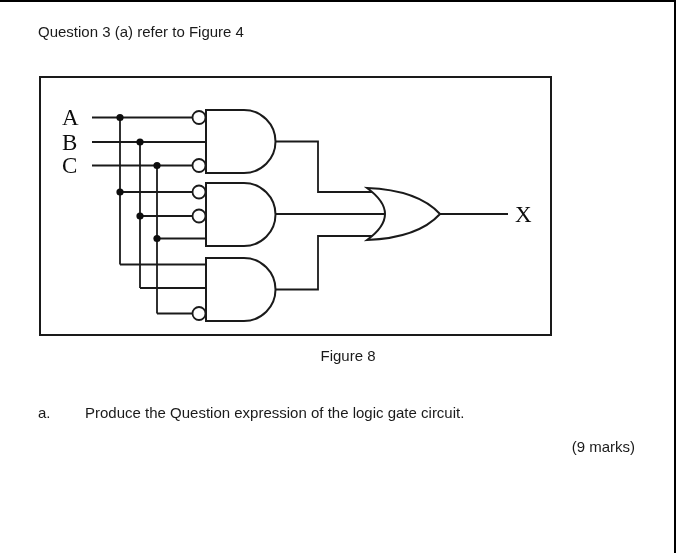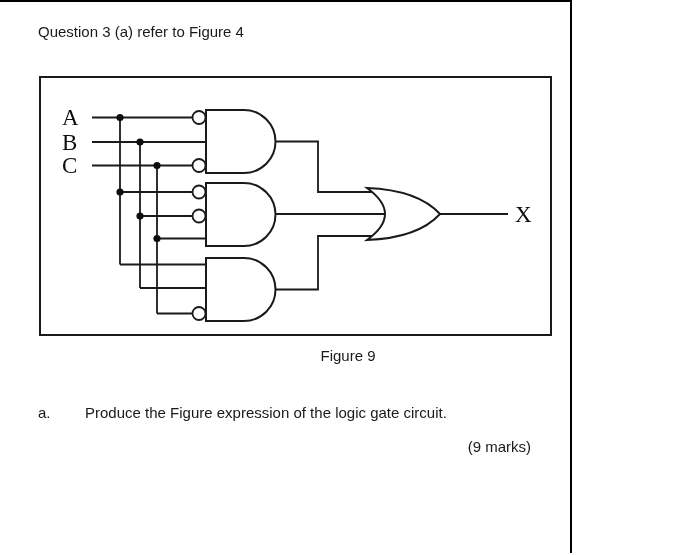--- a/index.html
+++ b/index.html
@@ -1,18 +1,18 @@
 <!DOCTYPE html>
 <html><head>
 <meta charset="utf-8">
 <style>
   html, body { margin: 0; padding: 0; background: #ffffff; }
   .page {
     position: relative;
-    width: 572px;
+    width: 676px;
     height: 555px;
     background: #ffffff;
     font-family: "Liberation Sans", sans-serif;
     color: #111111;
     overflow: hidden;
   }
   .edge-top {
     position: absolute; left: 0; top: 0; width: 696px; height: 2px;
     background: #000000;
   }
@@ -110,20 +110,20 @@
       <circle class="junction" cx="140" cy="216" r="3.6"></circle>
       <circle class="junction" cx="157" cy="238.5" r="3.6"></circle>
     </g>
 
     <text class="signal-label" x="62" y="125">A</text>
     <text class="signal-label" x="62" y="150">B</text>
     <text class="signal-label" x="62" y="173">C</text>
     <text class="signal-label" x="515" y="222">X</text>
   </svg>
 
-  <div class="figure-caption">Figure 9</div>
+  <div class="figure-caption">Figure 8</div>
 
   <div class="question-label">a.</div>
-  <div class="question-text">Produce the Figure expression of the logic gate circuit.</div>
+  <div class="question-text">Produce the Question expression of the logic gate circuit.</div>
 
   <div class="marks-text">(9 marks)</div>
 
 </div>
 
 </body></html>

